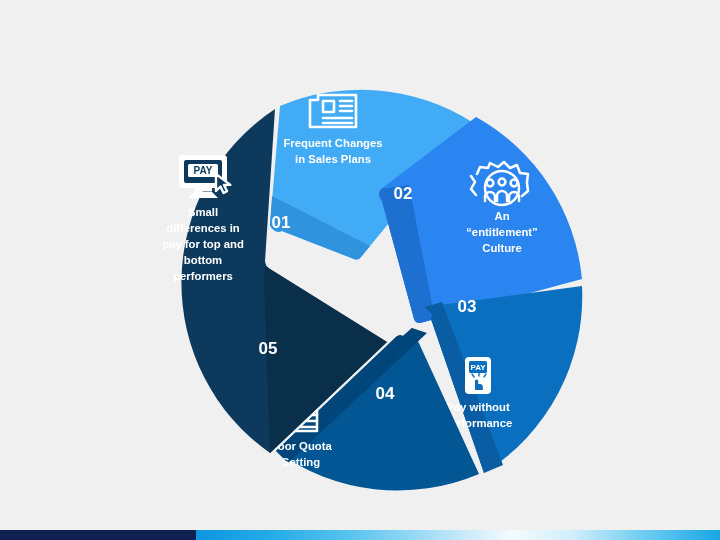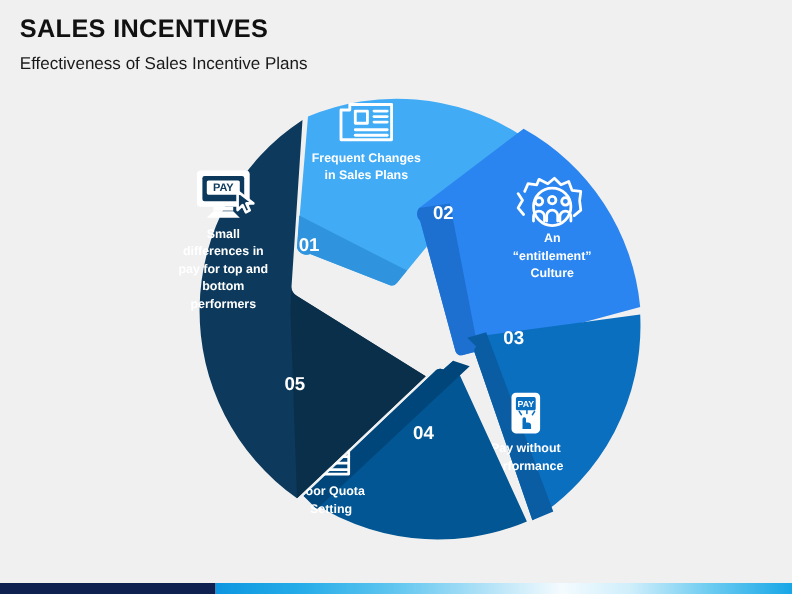--- a/index.html
+++ b/index.html
@@ -81,24 +81,20 @@
     width: 524px;
     height: 10px;
     background: linear-gradient(to right, #0d96e0 0%, #23abe8 14%, #5cc4ef 30%, #b7e4f8 48%, #f4fbfe 60%, #cfeefb 72%, #6bcbf1 86%, #17a6e6 100%);
   }
 </style>
 </head>
 <body>
 
 <div id="slide">
 
-  <div class="header">
-    <h1 class="title">SALES INCENTIVES</h1>
-    <p class="subtitle">Effectiveness of Sales Incentive Plans</p>
-  </div>
 
   <svg id="wheel" width="480" height="440" viewBox="0 0 480 440">
 
     <g>
       <path fill="#41abf5" d="M 148 155
                L 158 36
                A 208 208 0 0 1 350 52
                L 239 187
                A 6 6 0 0 1 232 189
                L 160 161

